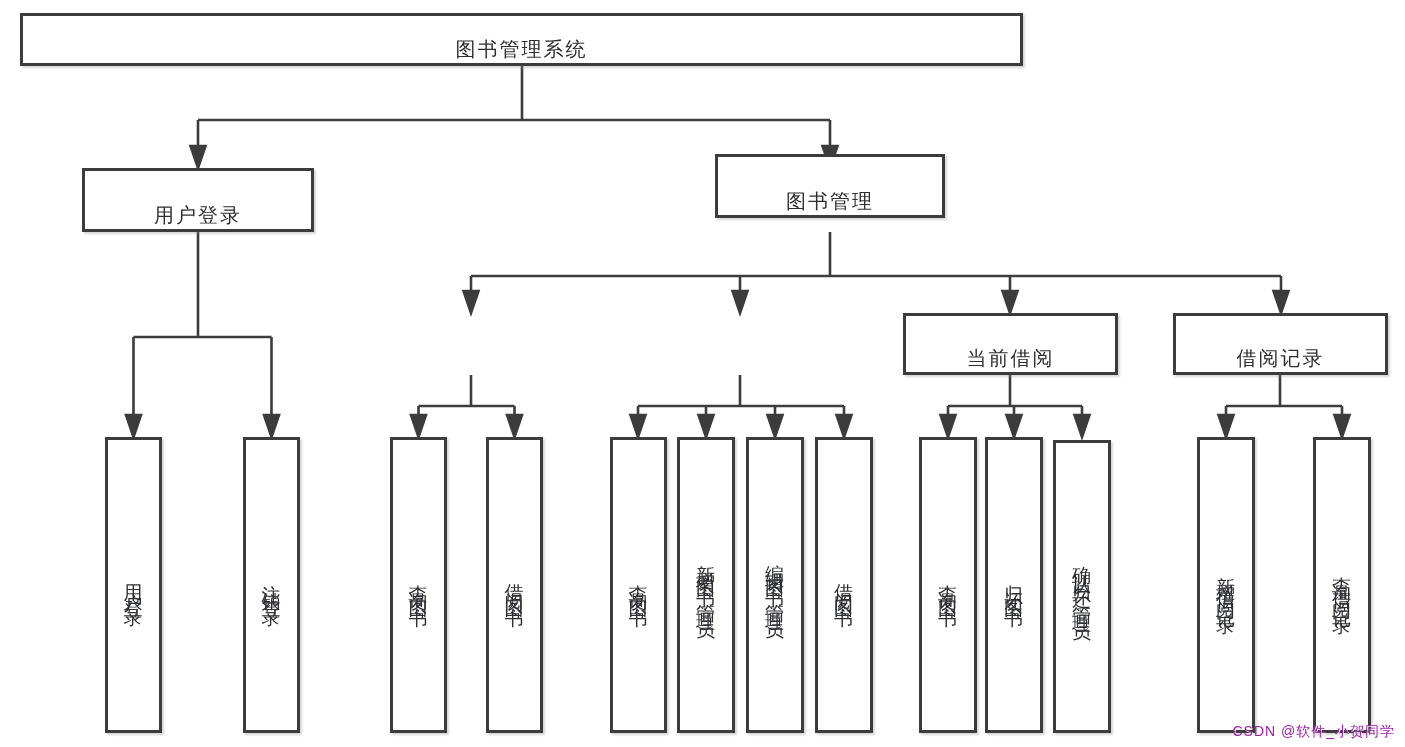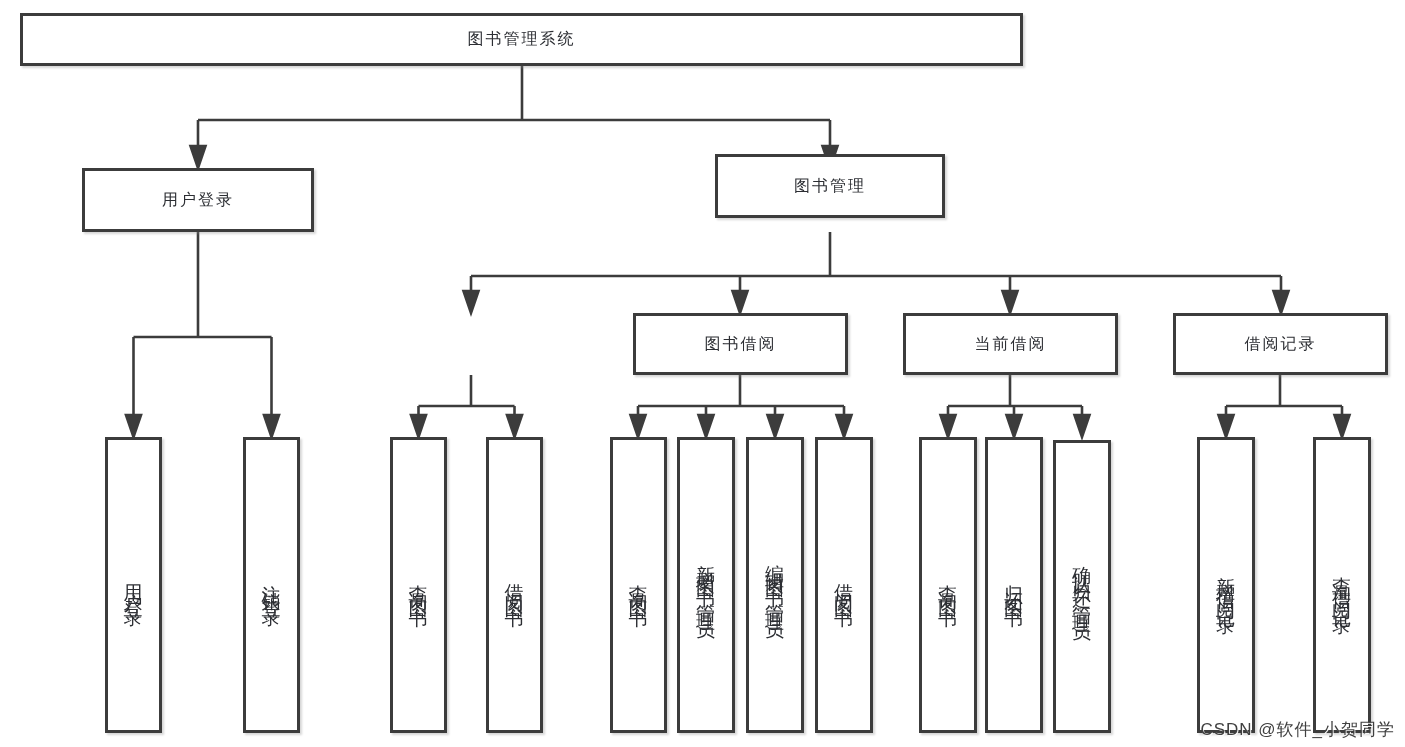--- a/index.html
+++ b/index.html
@@ -21,36 +21,37 @@
     box-sizing: border-box;
     border: 3px solid #3c3c3c;
     background: #ffffff;
     display: flex;
     align-items: center;
     justify-content: center;
     color: #2c2e33;
     box-shadow: 2px 2px 2px rgba(140,140,140,0.35);
   }
   .node.h {
-    font-size: 16px;
+    font-size: 20px;
     letter-spacing: 2px;
     white-space: nowrap;
+    align-items: flex-end;
   }
   .node.v {
     writing-mode: vertical-rl;
     font-size: 19px;
     letter-spacing: 8px;
     line-height: 1;
   }
   .watermark {
     position: absolute;
     right: 10px;
     bottom: 6px;
-    font-size: 17px;
-    color: #404040;
+    font-size: 14px;
+    color: #a21caf;
     letter-spacing: 1px;
     text-shadow: 1px 1px 0 rgba(255,255,255,0.9);
     white-space: nowrap;
   }
 </style>
 </head>
 <body>
 
 <div class="canvas">
 
@@ -108,23 +109,20 @@
     <span>图书管理系统</span>
   </div>
 
   <div class="node h" style="left:82px; top:168px; width:232px; height:64px;">
     <span>用户登录</span>
   </div>
   <div class="node h" style="left:715px; top:154px; width:230px; height:64px;">
     <span>图书管理</span>
   </div>
 
-  <div class="node h" style="left:633px; top:313px; width:215px; height:62px;">
-    <span>图书借阅</span>
-  </div>
   <div class="node h" style="left:903px; top:313px; width:215px; height:62px;">
     <span>当前借阅</span>
   </div>
   <div class="node h" style="left:1173px; top:313px; width:215px; height:62px;">
     <span>借阅记录</span>
   </div>
 
   <div class="node v" style="left:105px; top:437px; width:57px; height:296px;">
     <span>用户登录</span>
   </div>

